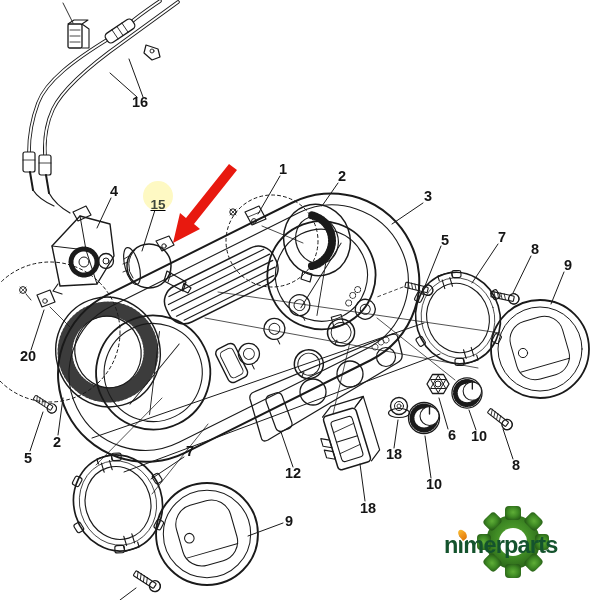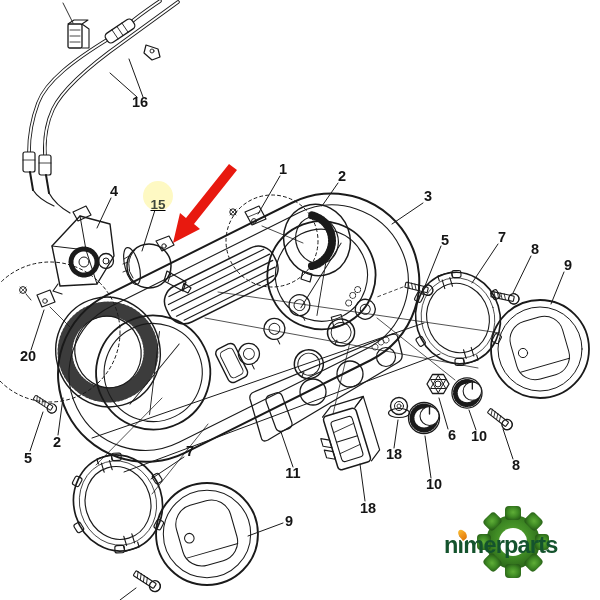--- a/index.html
+++ b/index.html
@@ -284,21 +284,21 @@
 <div class="lbl" style="left:342px;top:176px">2</div>
 <div class="lbl" style="left:428px;top:196px">3</div>
 <div class="lbl" style="left:445px;top:240px">5</div>
 <div class="lbl" style="left:502px;top:237px">7</div>
 <div class="lbl" style="left:535px;top:249px">8</div>
 <div class="lbl" style="left:568px;top:265px">9</div>
 <div class="lbl" style="left:28px;top:356px">20</div>
 <div class="lbl" style="left:57px;top:442px">2</div>
 <div class="lbl" style="left:28px;top:458px">5</div>
 <div class="lbl" style="left:190px;top:451px">7</div>
-<div class="lbl" style="left:293px;top:473px">11</div>
+<div class="lbl" style="left:293px;top:473px">12</div>
 <div class="lbl" style="left:289px;top:521px">9</div>
 <div class="lbl" style="left:452px;top:435px">6</div>
 <div class="lbl" style="left:479px;top:436px">10</div>
 <div class="lbl" style="left:516px;top:465px">8</div>
 <div class="lbl" style="left:394px;top:454px">18</div>
 <div class="lbl" style="left:434px;top:484px">10</div>
 <div class="lbl" style="left:368px;top:508px">18</div>
 
 <div class="badge" style="left:158px;top:196px">
   <span>15</span>

